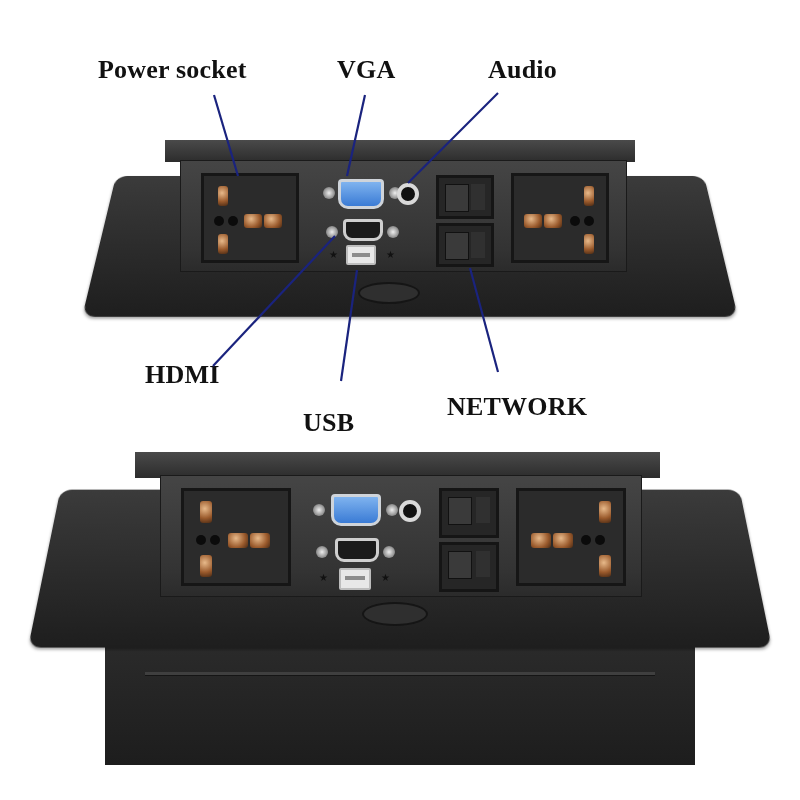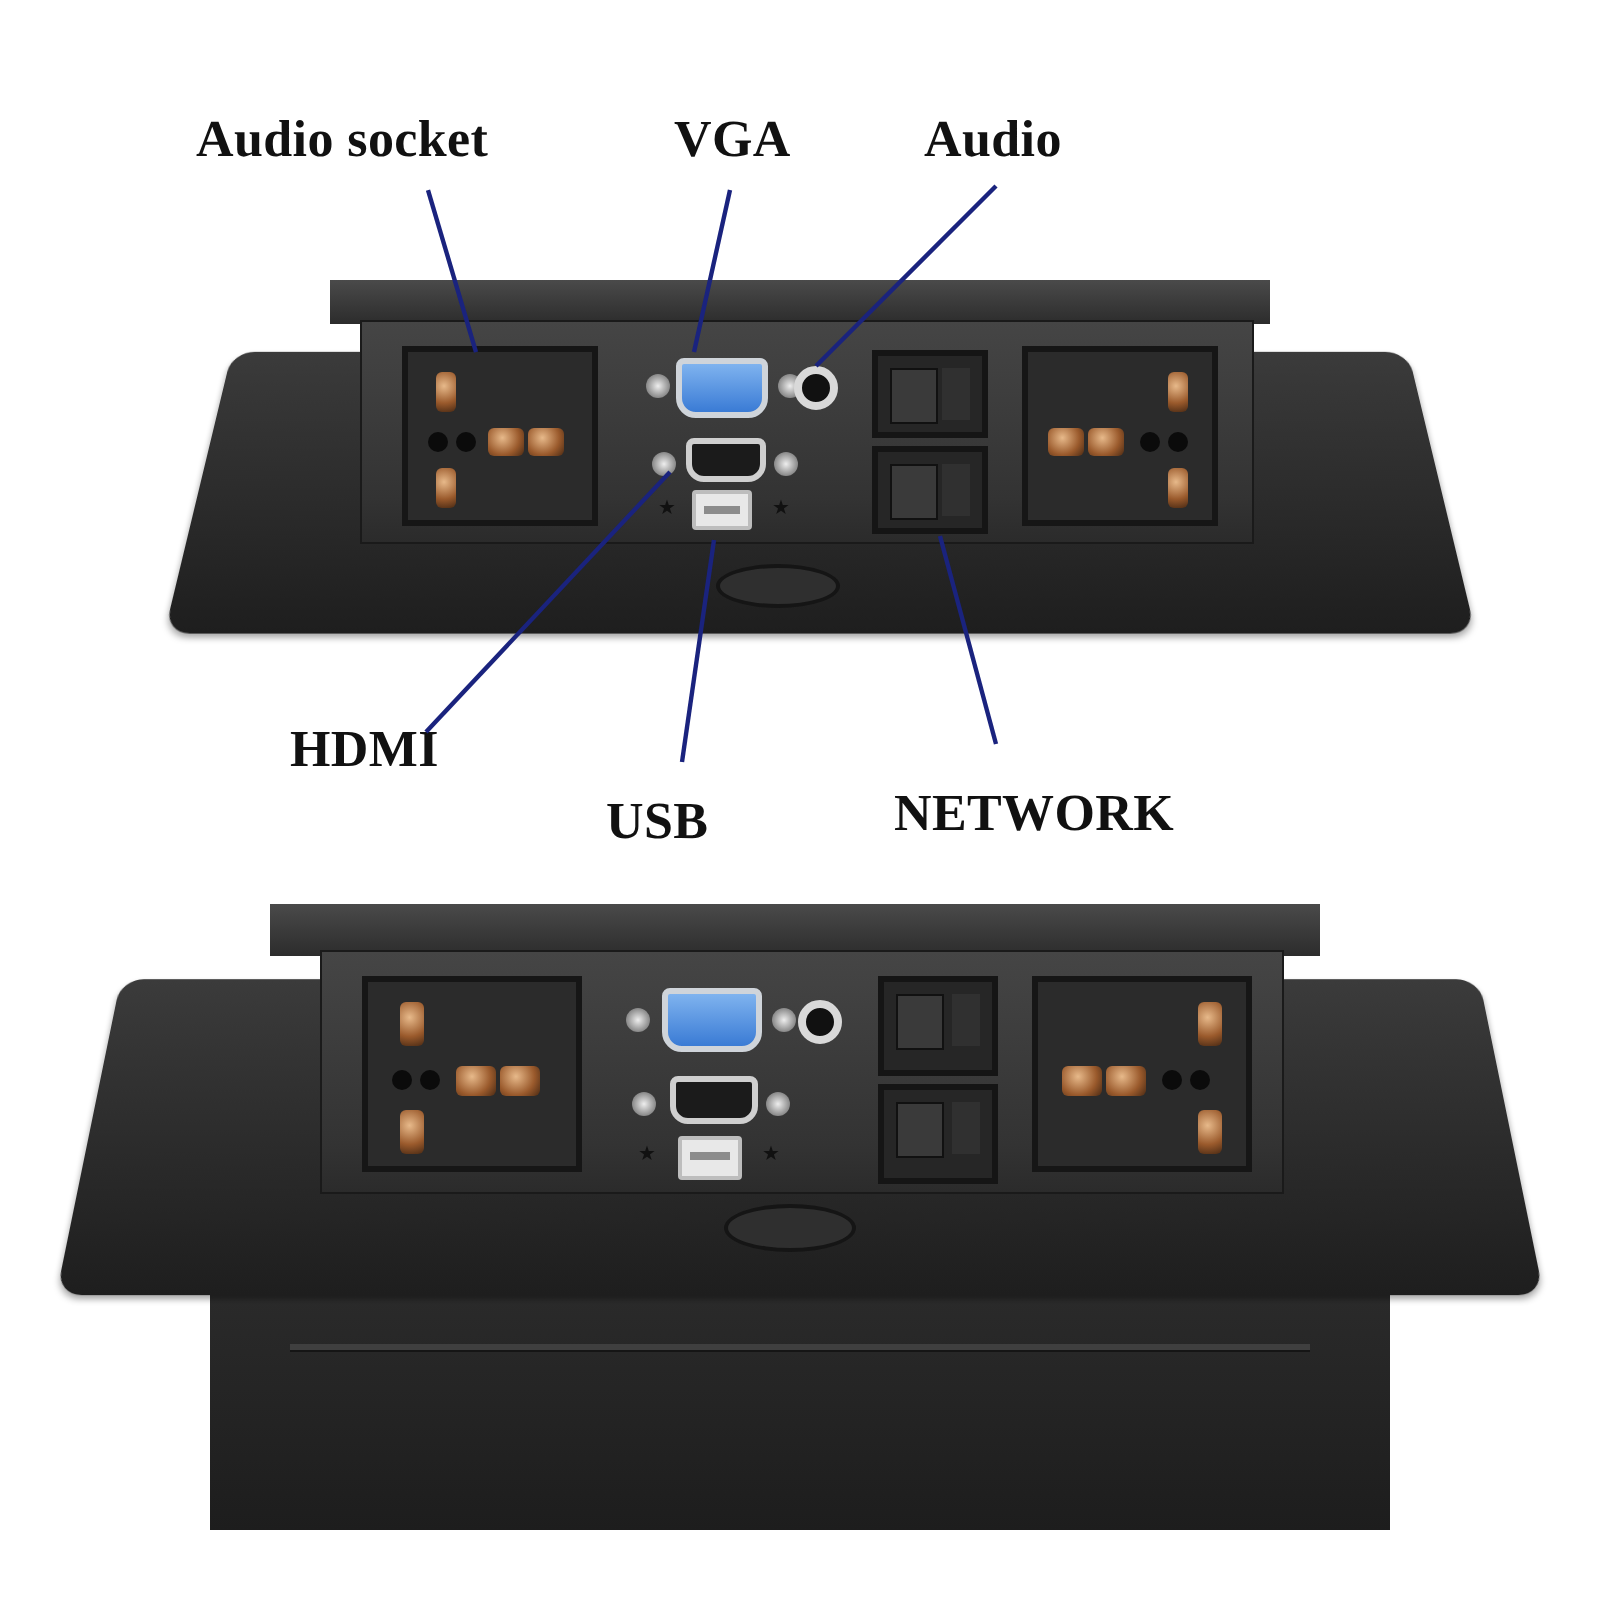--- a/index.html
+++ b/index.html
@@ -23,25 +23,25 @@
   .rj{position:absolute;background:#262626;border:3px solid #151515;box-sizing:border-box;}
   .rj .jack{position:absolute;left:6px;top:6px;width:22px;height:26px;background:#3a3a3a;border:1px solid #111;}
   .rj .blank{position:absolute;right:6px;top:6px;width:14px;height:26px;background:#303030;}
   .knob{position:absolute;border:2px solid #151515;border-radius:50%;background:#2f2f2f;}
   .box{position:absolute;background:linear-gradient(180deg,#2b2b2b,#1d1d1d);}
   .groove{position:absolute;height:3px;background:#3f3f3f;border-bottom:1px solid #151515;}
 </style>
 </head>
 <body>
 
-<div class="label" style="left:98px;top:55px;">Audio socket</div>
+<div class="label" style="left:98px;top:55px;">Power socket</div>
 <div class="label" style="left:337px;top:55px;">VGA</div>
-<div class="label" style="left:462px;top:55px;">Audio</div>
+<div class="label" style="left:488px;top:55px;">Audio</div>
 <div class="label" style="left:145px;top:360px;">HDMI</div>
-<div class="label" style="left:303px;top:396px;">USB</div>
+<div class="label" style="left:303px;top:408px;">USB</div>
 <div class="label" style="left:447px;top:392px;">NETWORK</div>
 
 <div class="unit" style="left:0;top:0;width:800px;height:380px;">
   <div class="tray" style="left:100px;top:165px;width:620px;height:155px;transform:perspective(600px) rotateX(25deg);"></div>
   <div class="lidtop" style="left:165px;top:140px;width:470px;height:22px;"></div>
   <div class="panel" style="left:180px;top:160px;width:445px;height:110px;">
     <div class="socket" style="left:20px;top:12px;width:98px;height:90px;">
       <div class="pin" style="left:14px;top:10px;width:10px;height:20px;"></div>
       <div class="hole" style="left:10px;top:40px;"></div>
       <div class="hole" style="left:24px;top:40px;"></div>

